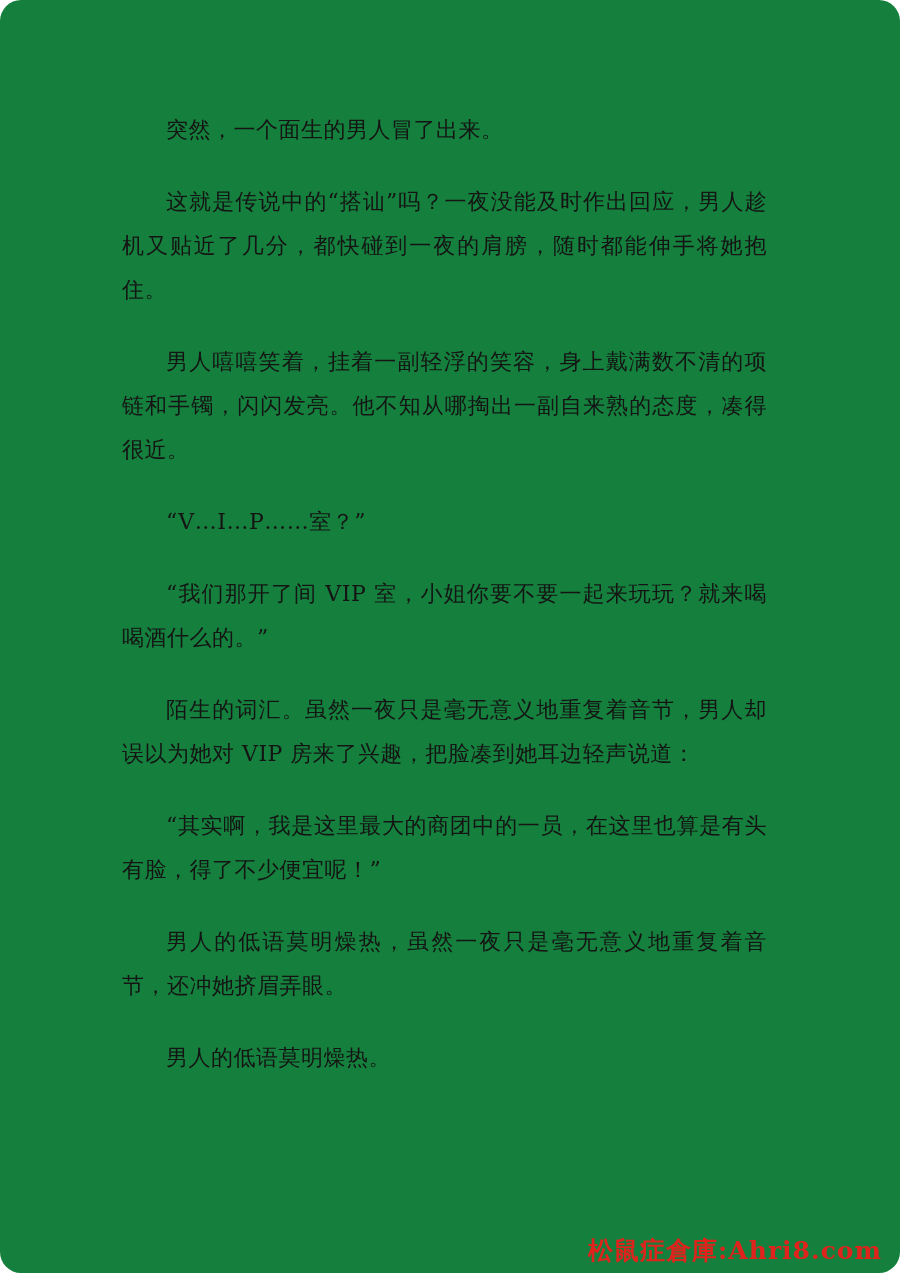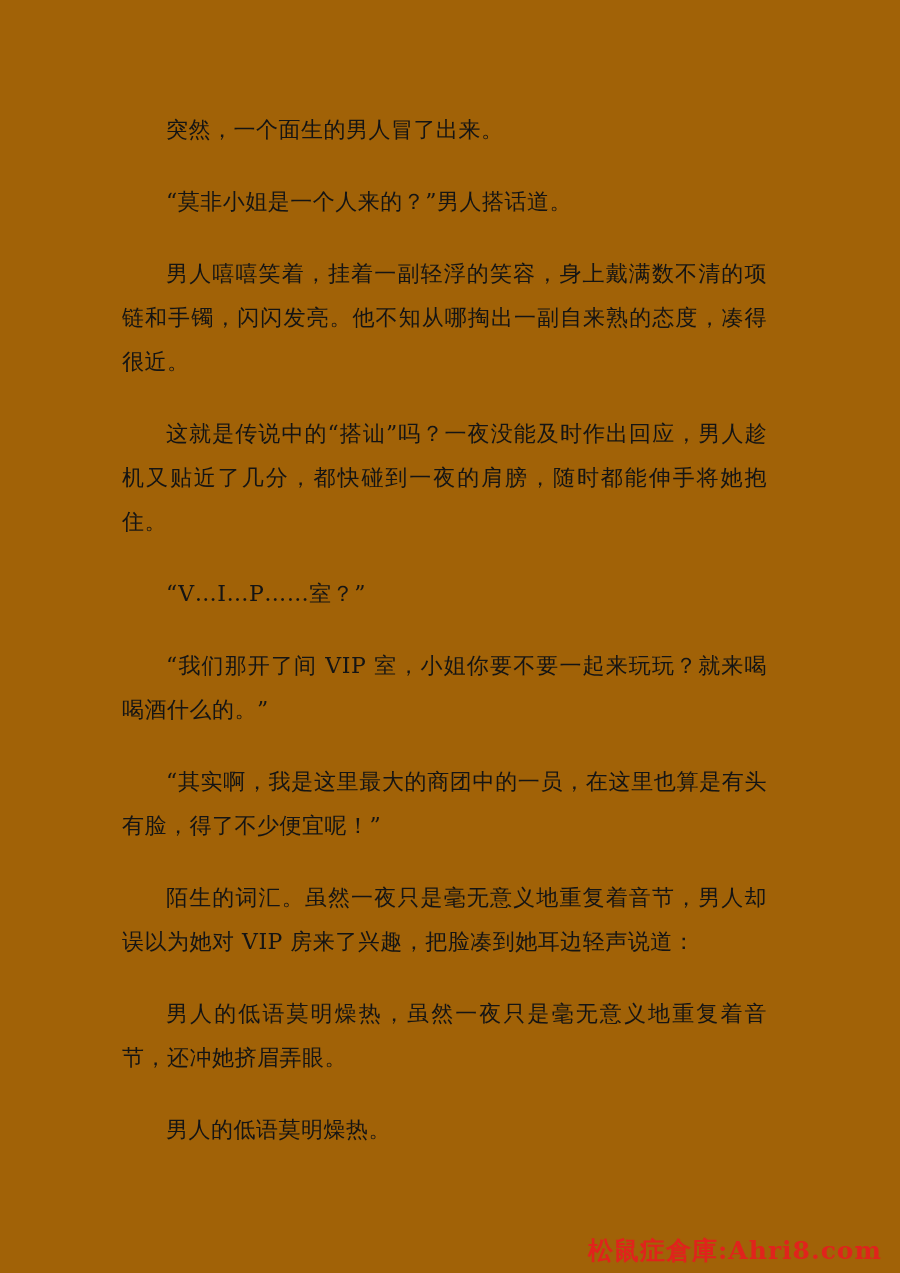--- a/index.html
+++ b/index.html
@@ -13,23 +13,24 @@
     position: relative;
     overflow: hidden;
     font-family: "DejaVu Serif", "Liberation Serif", serif;
   }
   .page {
     position: absolute;
     top: 0;
     left: 0;
     width: 900px;
     height: 1273px;
-    background: #a16207;
+    background: #15803d;
     box-sizing: border-box;
     padding: 108px 133px 0 122px;
+    border-radius: 21px;
   }
   .page p {
     margin: 0 0 28px 0;
     font-size: 22px;
     line-height: 44px;
     color: #141414;
     text-align: justify;
     text-justify: inter-ideograph;
     text-indent: 2em;
     letter-spacing: 0.5px;
@@ -45,24 +46,23 @@
     letter-spacing: 1px;
     white-space: nowrap;
     text-align: right;
   }
 </style>
 </head>
 <body>
 
 <div class="page">
   <p>突然，一个面生的男人冒了出来。</p>
-  <p>“莫非小姐是一个人来的？”男人搭话道。</p>
+  <p>这就是传说中的“搭讪”吗？一夜没能及时作出回应，男人趁机又贴近了几分，都快碰到一夜的肩膀，随时都能伸手将她抱住。</p>
   <p>男人嘻嘻笑着，挂着一副轻浮的笑容，身上戴满数不清的项链和手镯，闪闪发亮。他不知从哪掏出一副自来熟的态度，凑得很近。</p>
-  <p>这就是传说中的“搭讪”吗？一夜没能及时作出回应，男人趁机又贴近了几分，都快碰到一夜的肩膀，随时都能伸手将她抱住。</p>
   <p>“V…I…P……室？”</p>
   <p>“我们那开了间 VIP 室，小姐你要不要一起来玩玩？就来喝喝酒什么的。”</p>
+  <p>陌生的词汇。虽然一夜只是毫无意义地重复着音节，男人却误以为她对 VIP 房来了兴趣，把脸凑到她耳边轻声说道：</p>
   <p>“其实啊，我是这里最大的商团中的一员，在这里也算是有头有脸，得了不少便宜呢！”</p>
-  <p>陌生的词汇。虽然一夜只是毫无意义地重复着音节，男人却误以为她对 VIP 房来了兴趣，把脸凑到她耳边轻声说道：</p>
   <p>男人的低语莫明燥热，虽然一夜只是毫无意义地重复着音节，还冲她挤眉弄眼。</p>
   <p>男人的低语莫明燥热。</p>
 </div>
 
 <div class="watermark">松鼠症倉庫:Ahri8.com</div>
 
 </body></html>

